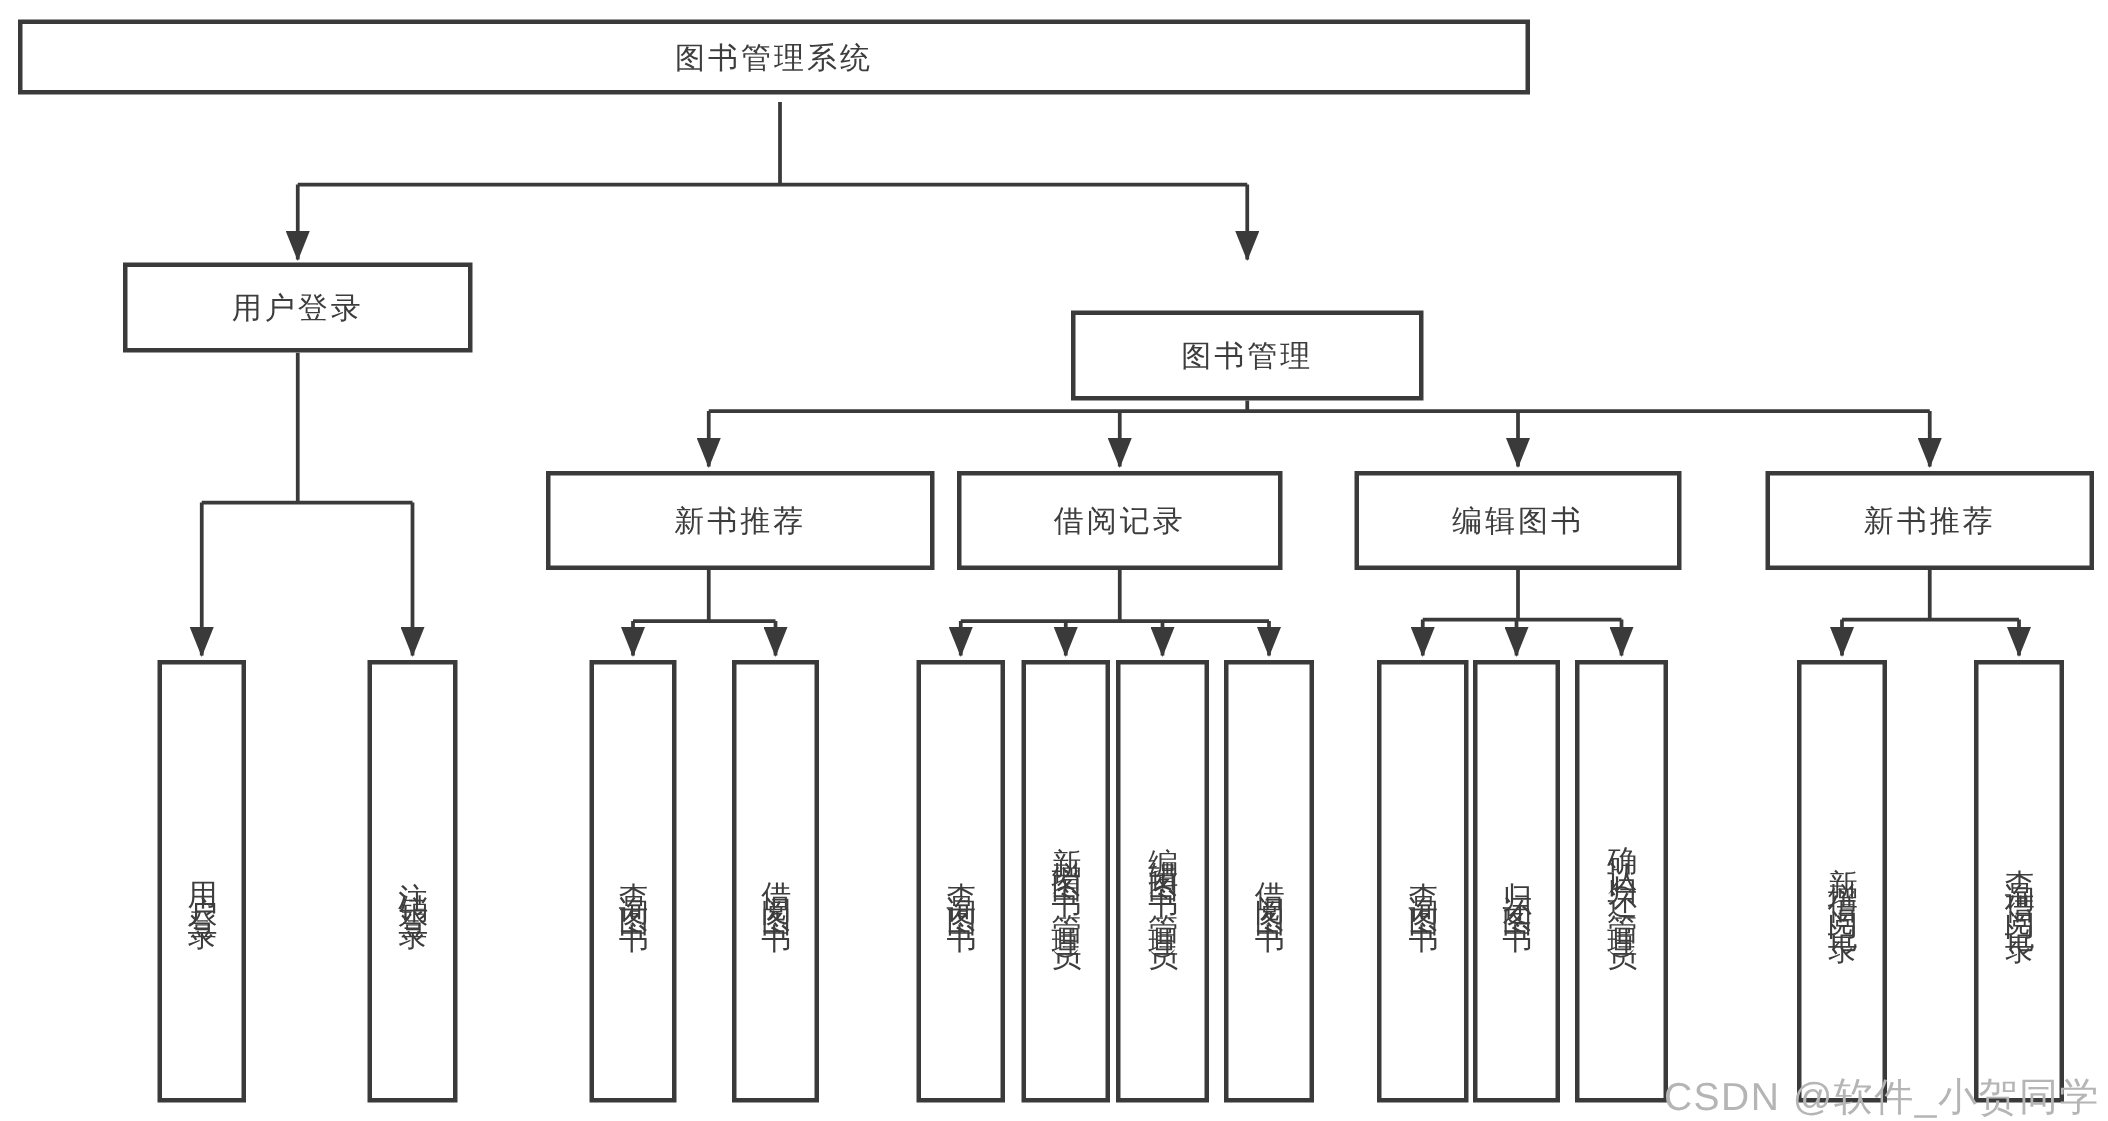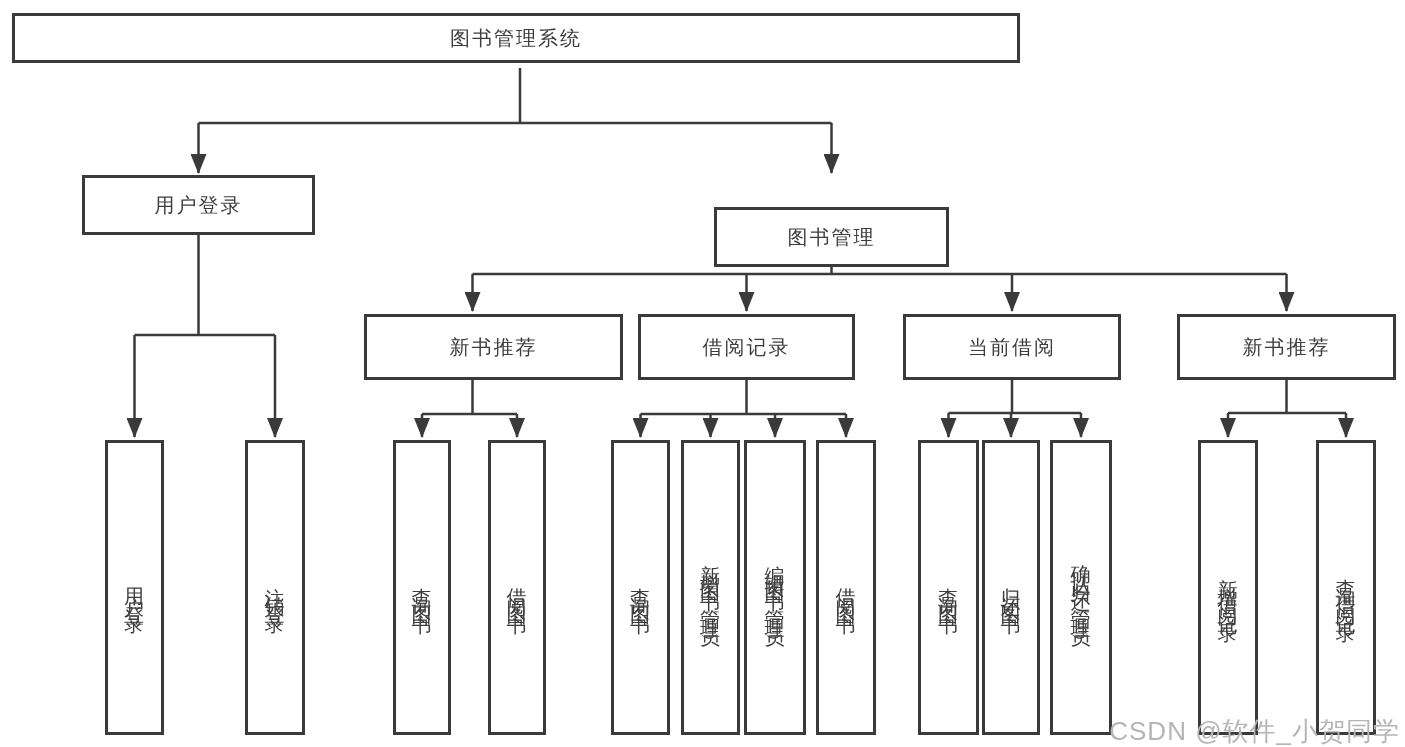--- a/index.html
+++ b/index.html
@@ -89,21 +89,21 @@
     </g>
   </svg>
 
   <div class="node" style="left:12px;top:13px;width:1008px;height:50px;">图书管理系统</div>
 
   <div class="node" style="left:82px;top:175px;width:233px;height:60px;">用户登录</div>
   <div class="node" style="left:714px;top:175px;width:235px;height:60px;margin-top:32px;">图书管理</div>
 
   <div class="node" style="left:364px;top:314px;width:259px;height:66px;">新书推荐</div>
   <div class="node" style="left:638px;top:314px;width:217px;height:66px;">借阅记录</div>
-  <div class="node" style="left:903px;top:314px;width:218px;height:66px;">当前借阅</div>
+  <div class="node" style="left:903px;top:314px;width:218px;height:66px;">编辑图书</div>
   <div class="node" style="left:1177px;top:314px;width:219px;height:66px;">新书推荐</div>
 
   <div class="node vnode" style="left:105px;top:440px;width:59px;height:295px;">用户登录</div>
   <div class="node vnode" style="left:245px;top:440px;width:60px;height:295px;">注销登录</div>
 
   <div class="node vnode" style="left:393px;top:440px;width:58px;height:295px;">查询图书</div>
   <div class="node vnode" style="left:488px;top:440px;width:58px;height:295px;">借阅图书</div>
 
   <div class="node vnode" style="left:611px;top:440px;width:59px;height:295px;">查询图书</div>
   <div class="node vnode" style="left:681px;top:440px;width:59px;height:295px;">新增图书（管理员）</div>

